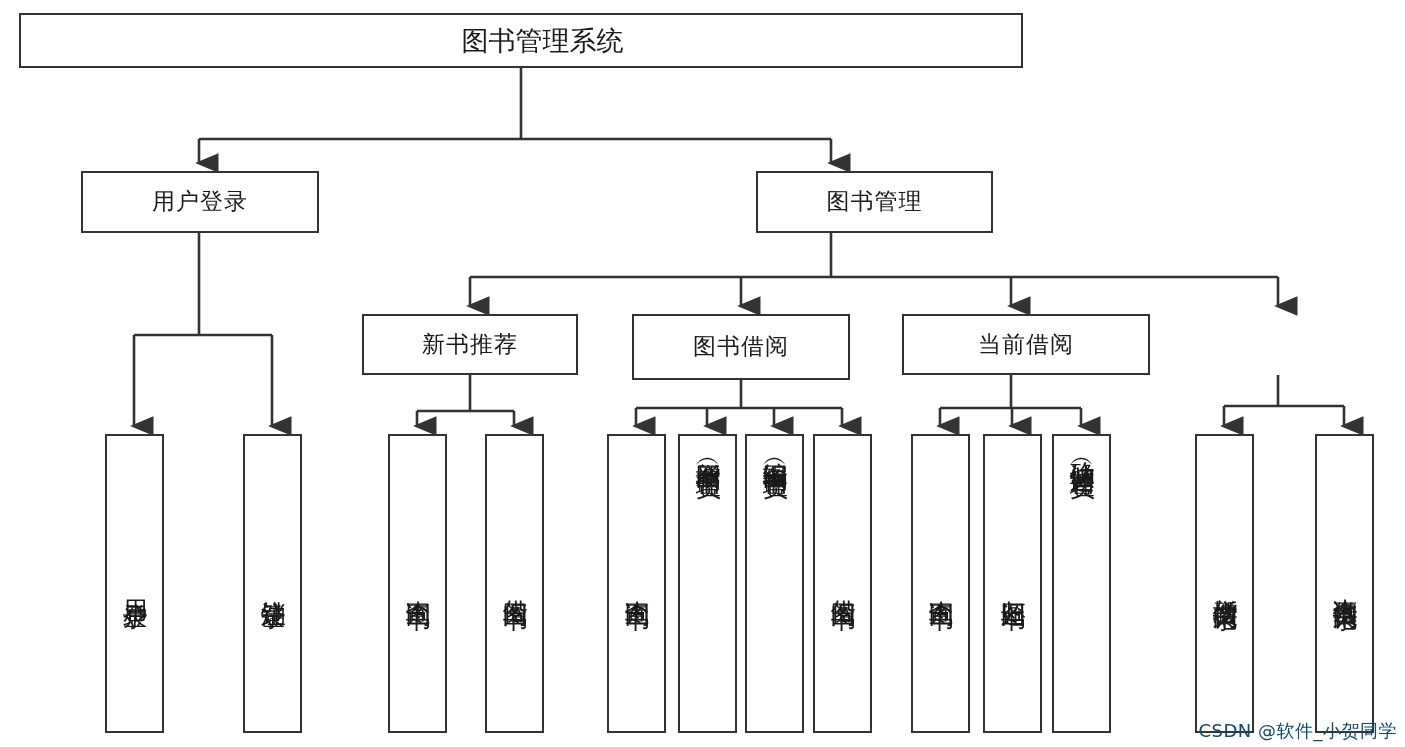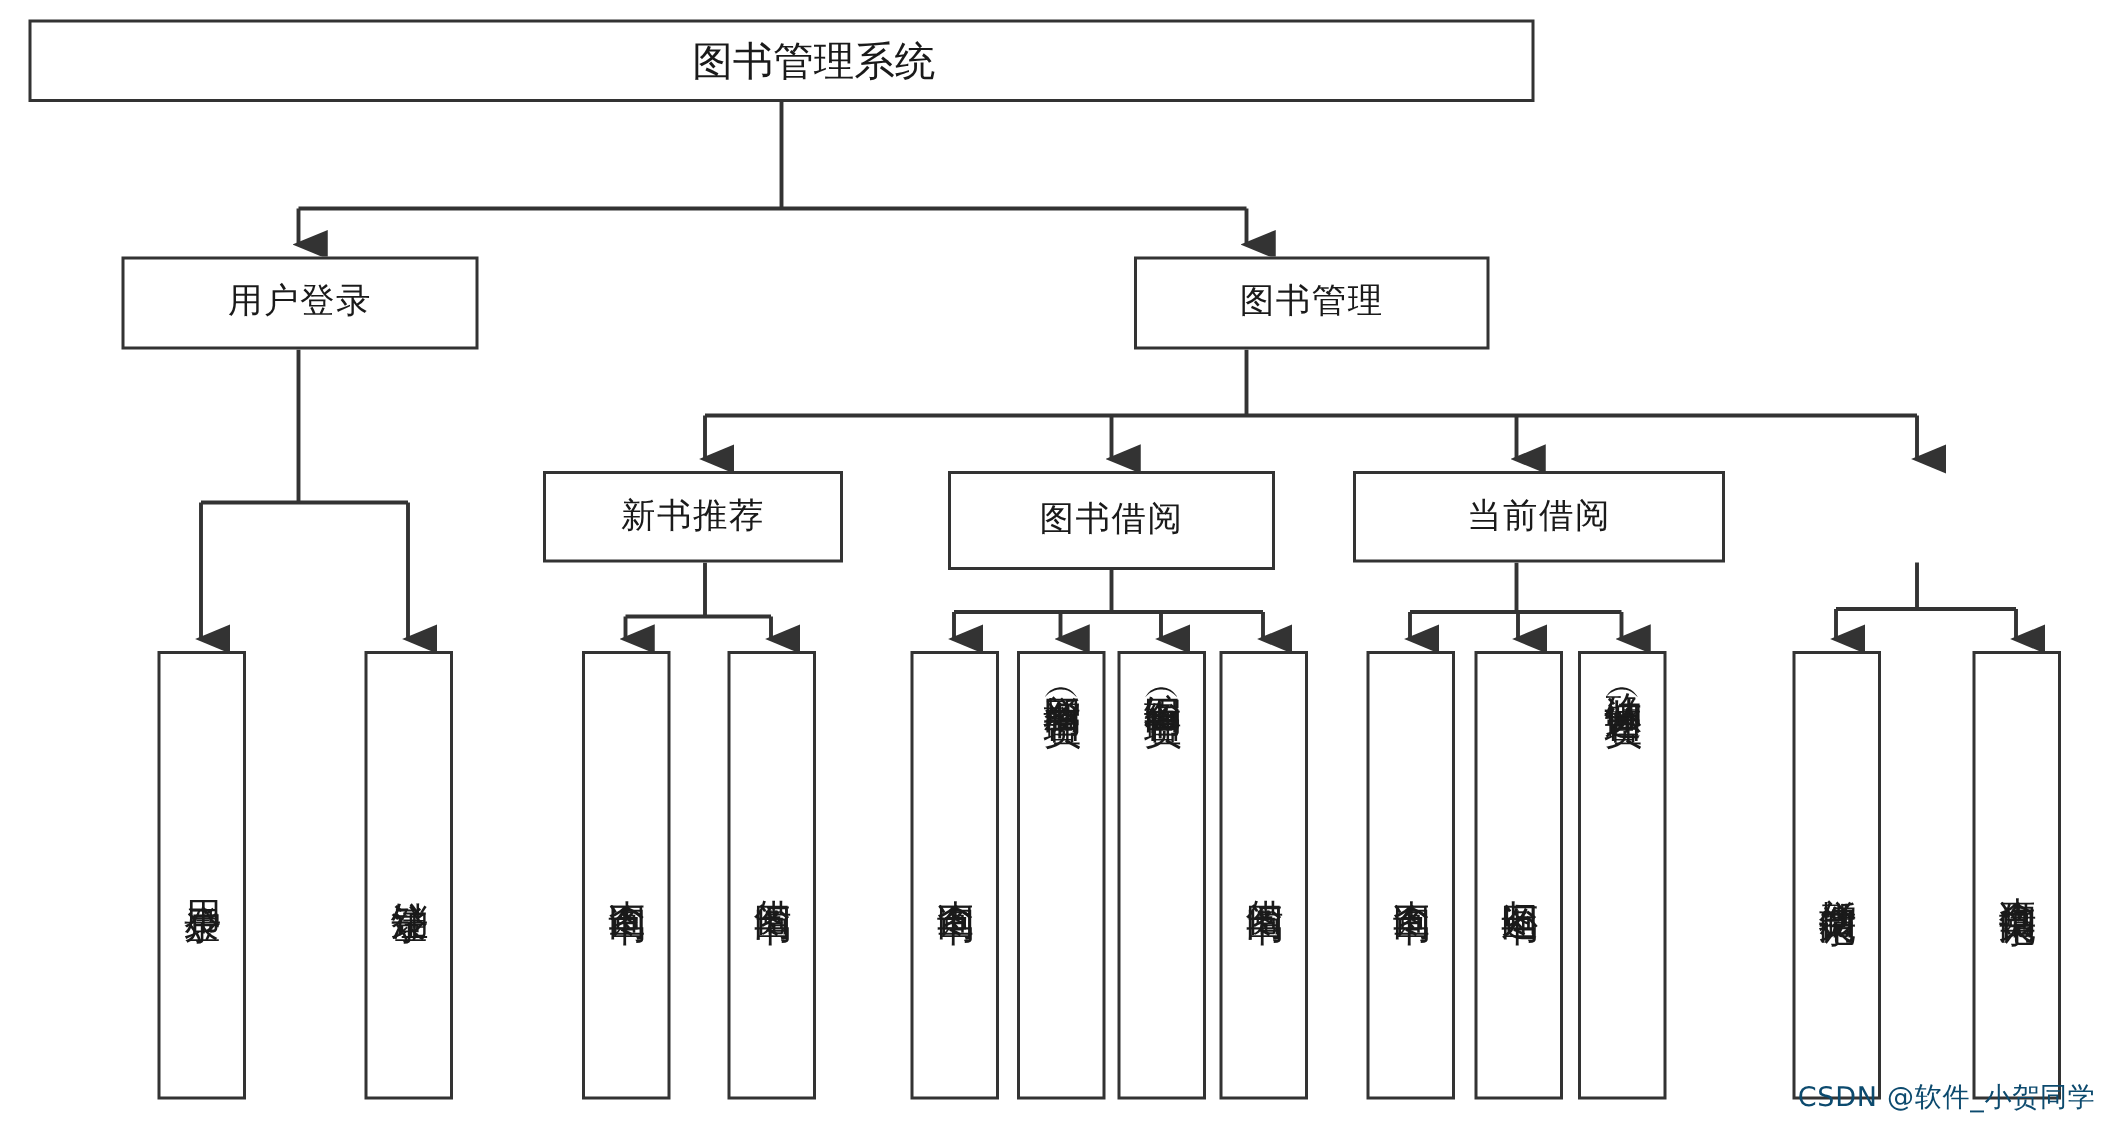--- a/index.html
+++ b/index.html
@@ -131,21 +131,21 @@
       <path d="M 1224 406 L 1224 426" marker-end="url(#arrow)"></path>
       <path d="M 1344 406 L 1344 426" marker-end="url(#arrow)"></path>
     </g>
   </svg>
 
   <div class="node node-root" id="n-root" style="left: 19px; top: 13px; width: 1004px; height: 55px;">图书管理系统</div>
 
   <div class="node node-h" id="n-l2-0" style="left: 81px; top: 171px; width: 238px; height: 62px;">用户登录</div>
   <div class="node node-h" id="n-l2-1" style="left: 712px; top: 171px; width: 237px; height: 62px; margin-left: 44px;">图书管理</div>
 
-  <div class="node node-h" id="n-l3-0" style="left: 362px; top: 314px; width: 200px; height: 61px;">新书推荐</div>
+  <div class="node node-h" id="n-l3-0" style="left: 362px; top: 314px; width: 216px; height: 61px;">新书推荐</div>
   <div class="node node-h" id="n-l3-1" style="left: 632px; top: 314px; width: 218px; height: 66px;">图书借阅</div>
   <div class="node node-h" id="n-l3-2" style="left: 902px; top: 314px; width: 248px; height: 61px;">当前借阅</div>
 
   <div class="leaf center-text" id="lf-0" style="left: 105px; top: 434px; width: 59px; height: 299px;">
     <span class="leaf-text">用户登录</span>
   </div>
   <div class="leaf center-text" id="lf-1" style="left: 243px; top: 434px; width: 59px; height: 299px;">
     <span class="leaf-text">注销登录</span>
   </div>
   <div class="leaf center-text" id="lf-2" style="left: 388px; top: 434px; width: 59px; height: 299px;">

